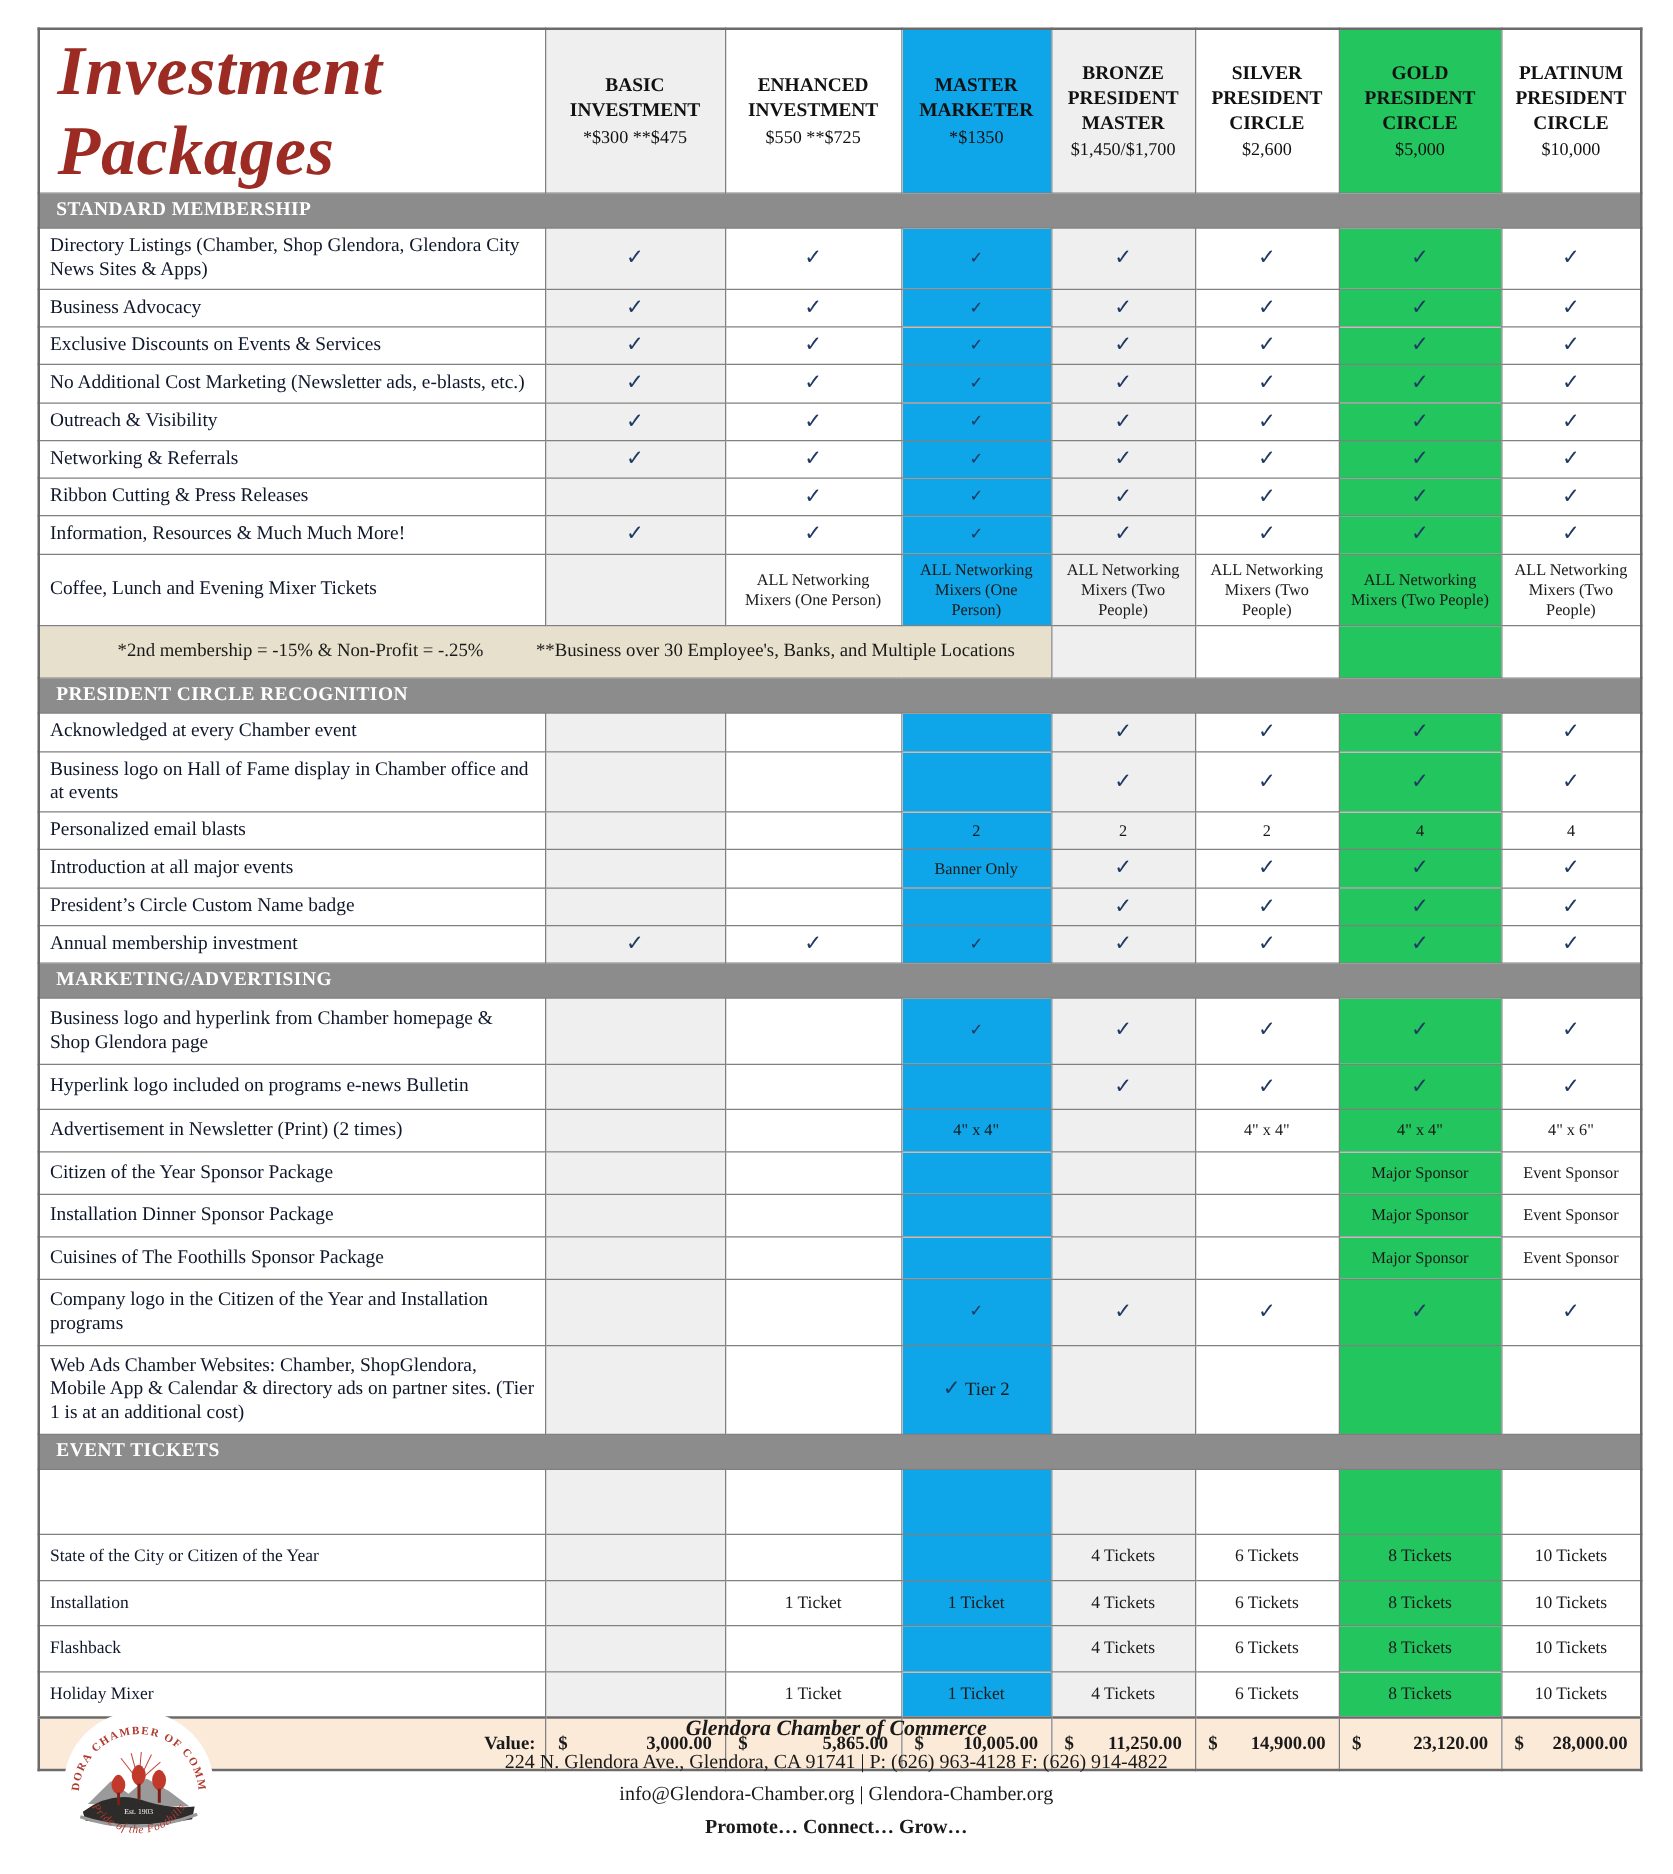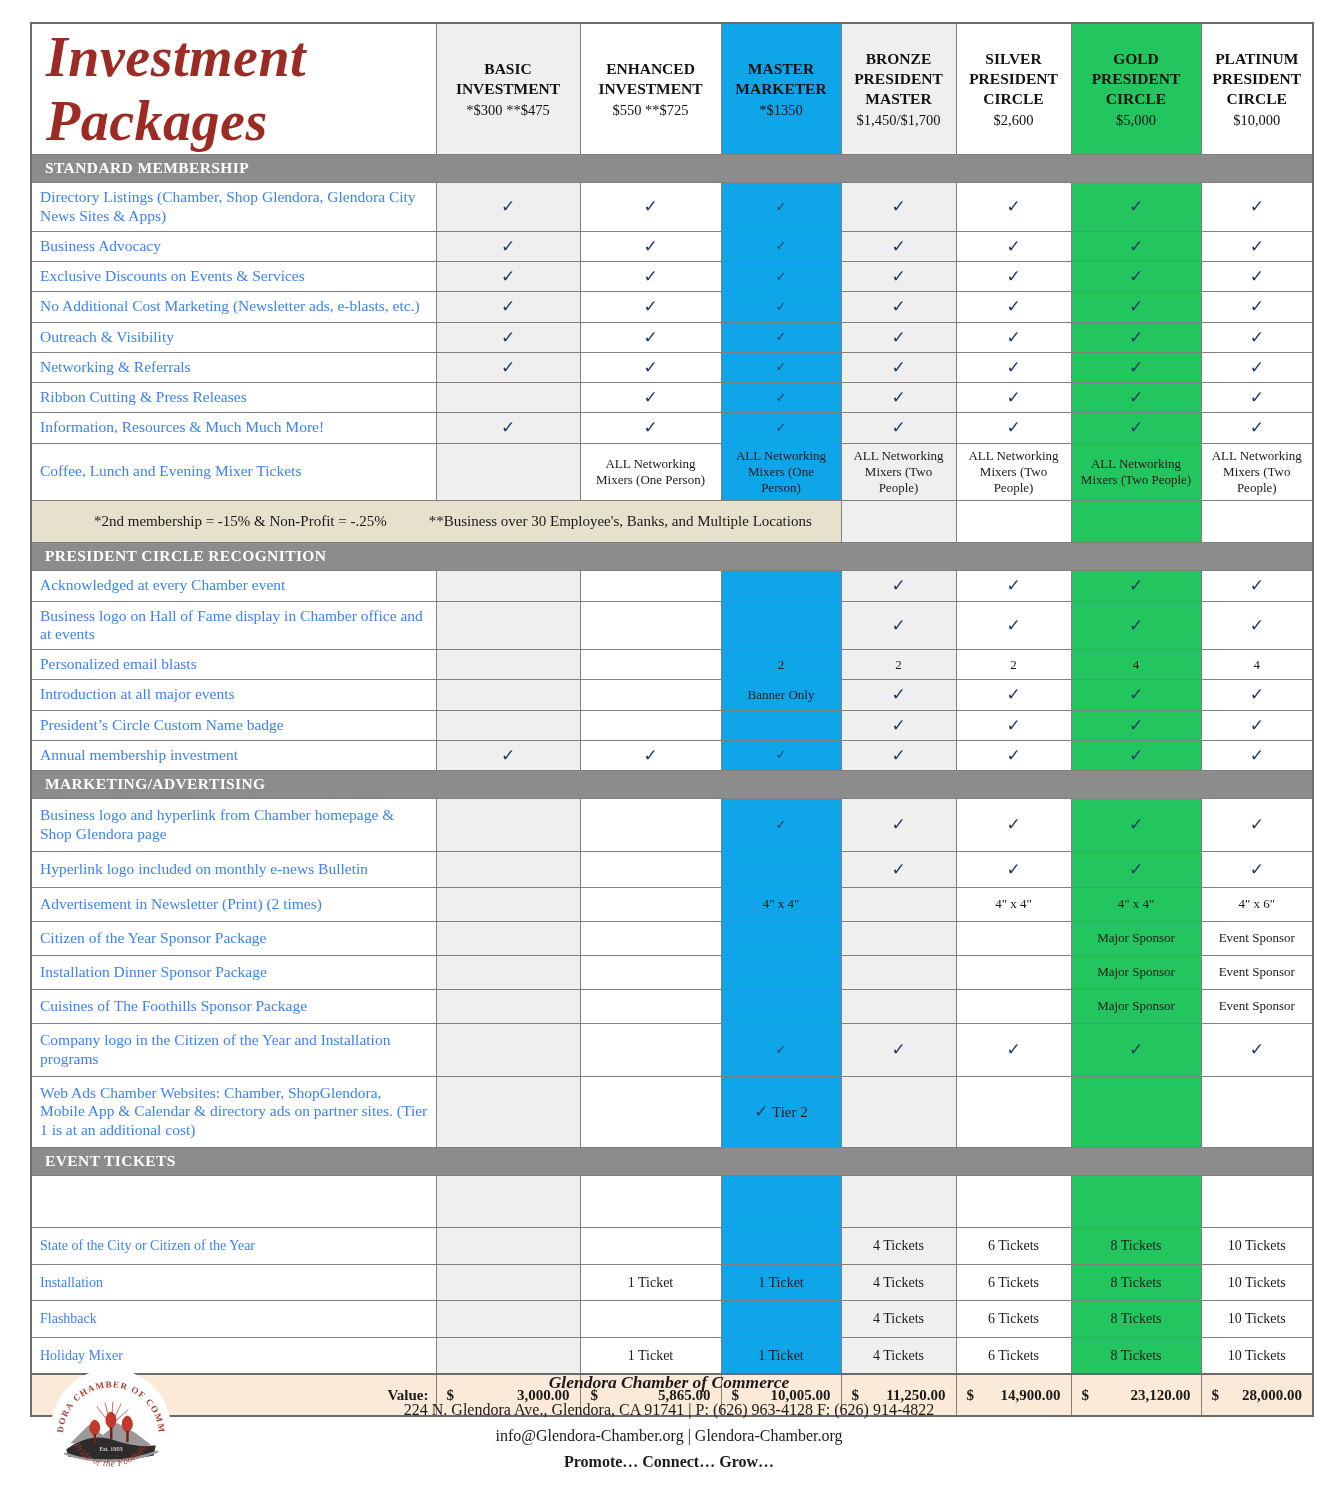--- a/index.html
+++ b/index.html
@@ -20,21 +20,21 @@
   
   .title-cell{font-size:56px;font-style:italic;font-weight:bold;color:#9c2b23;
         padding-left:14px;letter-spacing:.5px;}
   .hcell{height:96px;text-align:center;padding:4px 2px;}
   .col-name{font-weight:bold;font-size:15.5px;line-height:1.3;white-space:pre-line;color:#111;}
   .col-price{font-size:14.5px;margin-top:3px;color:#111;}
   
   .bar-td{background:#8c8c8c !important;color:#ffffff;font-weight:bold;font-size:15.5px;
         padding:4px 0 5px 13px;letter-spacing:.4px;border-left:1px solid #8c8c8c;}
   
-  td.lbl{font-size:15.5px;line-height:1.22;padding:5px 8px;color:#3b82f6;margin-top:12px;}
+  td.lbl{font-size:15.5px;line-height:1.22;padding:5px 8px;color:#0f172a;margin-top:12px;}
   td.cell{text-align:center;font-size:13px;line-height:1.25;padding:4px 5px;color:#1a1a1a;}
   .check{font-family:"DejaVu Sans", sans-serif;color:#1f3a63;font-size:17px;font-weight:bold;}
   .check.sm{font-size:13px;}
   td.tier{font-size:15px;}
   .sec-2 td.lbl,.sec-2 td.cell{padding-top:7px;padding-bottom:7px;}
   .sec-3 td.lbl,.sec-3 td.cell{padding-top:9px;padding-bottom:9px;font-size:14px;}
   tr.spacer td{height:33px;}
   
   td.note{background:#e6e0cc;font-size:15px;padding:12px 6px;white-space:nowrap;}
   td.note .n1{margin-left:56px;}
@@ -281,21 +281,21 @@
           <td class="c0 lbl">Business logo and hyperlink from Chamber homepage &amp; Shop Glendora page</td>
           <td class="c1 cell"></td>
           <td class="c2 cell"></td>
           <td class="c3 cell"><span class="check sm">✓</span></td>
           <td class="c4 cell"><span class="check">✓</span></td>
           <td class="c5 cell"><span class="check">✓</span></td>
           <td class="c6 cell"><span class="check">✓</span></td>
           <td class="c7 cell"><span class="check">✓</span></td>
         </tr>
         <tr class="sec-2">
-          <td class="c0 lbl">Hyperlink logo included on monthly e-news Bulletin</td>
+          <td class="c0 lbl">Hyperlink logo included on programs e-news Bulletin</td>
           <td class="c1 cell"></td>
           <td class="c2 cell"></td>
           <td class="c3 cell"></td>
           <td class="c4 cell"><span class="check">✓</span></td>
           <td class="c5 cell"><span class="check">✓</span></td>
           <td class="c6 cell"><span class="check">✓</span></td>
           <td class="c7 cell"><span class="check">✓</span></td>
         </tr>
         <tr class="sec-2">
           <td class="c0 lbl">Advertisement in Newsletter (Print) (2 times)</td>

